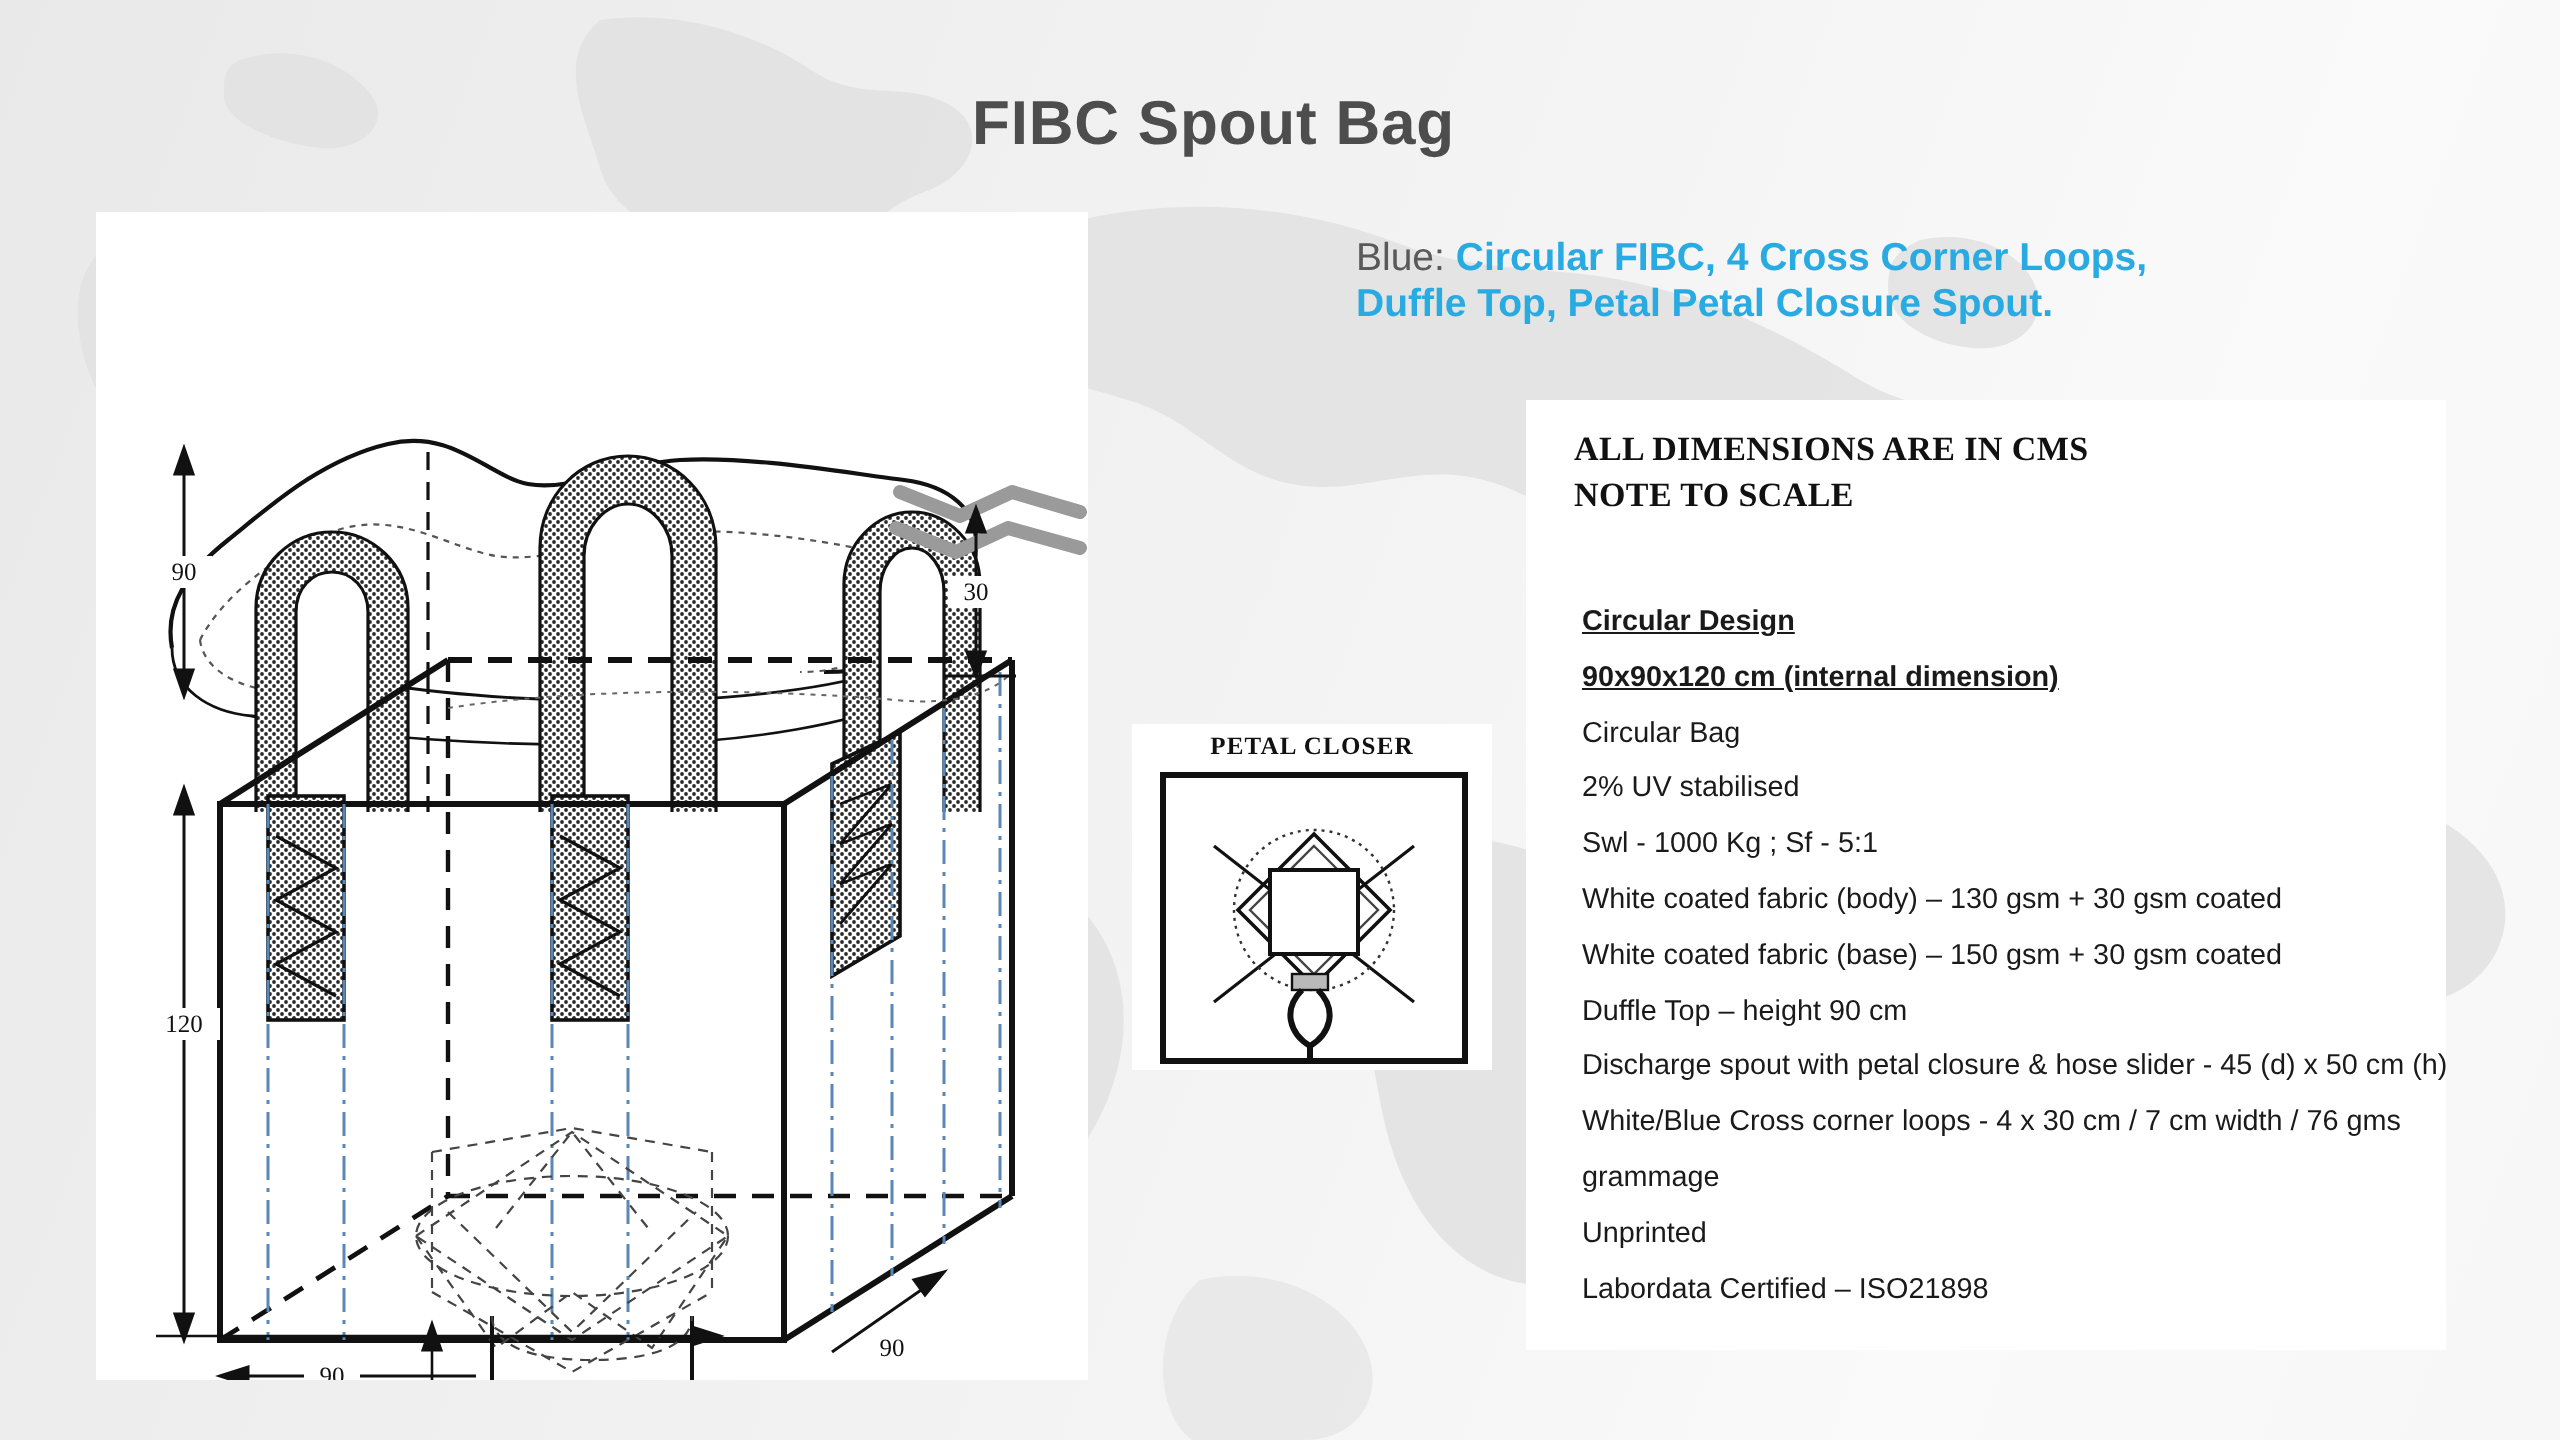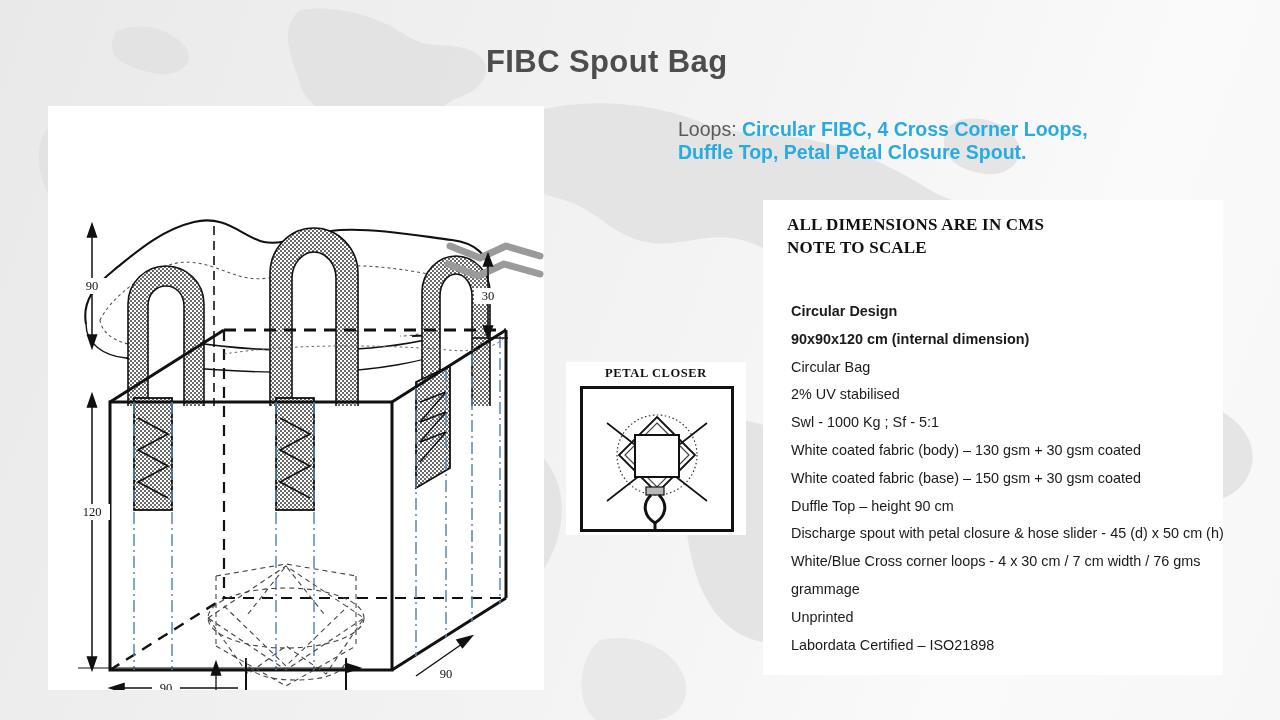--- a/index.html
+++ b/index.html
@@ -65,21 +65,21 @@
     font-family:"Liberation Serif", serif;
     font-weight:bold;color:#111;font-size:17px;line-height:1.35;
   }
   #specs-head div{white-space:nowrap;letter-spacing:.2px;}
   #specs-list{
     position:absolute;left:28px;top:98px;right:10px;
     font-size:14.4px;color:#1a1a1a;line-height:1.93;
   }
   #specs-list .row{white-space:nowrap;}
   #specs-list .row.wrap{white-space:normal;}
-  #specs-list .u{ font-weight:bold;text-align:center; }
+  #specs-list .u{ text-decoration:underline; font-weight:bold;text-align:center; }
 </style>
 </head>
 <body>
 
 <div id="slide">
 
   <div id="map-watermark">
     <svg viewBox="0 0 1280 720" preserveAspectRatio="none" aria-hidden="true">
       <g fill="#e2e2e2">
         <path d="M300 10 C340 4 380 18 404 34 C430 52 452 40 474 52 C496 64 486 88 462 96 C440 104 424 124 404 140 C384 156 358 150 344 132 C330 114 306 106 300 84 C294 62 276 30 300 10 Z"></path>
@@ -100,21 +100,21 @@
       <g fill="#e8e8e8">
         <path d="M250 180 C286 172 316 186 328 208 C340 230 326 254 300 260 C274 266 244 252 236 230 C228 208 232 188 250 180 Z"></path>
         <path d="M600 640 C636 632 670 648 682 672 C694 696 680 720 652 720 L596 720 C576 706 576 660 600 640 Z"></path>
       </g>
     </svg>
   </div>
 
   <div id="title">FIBC Spout Bag</div>
 
   <div id="type-block">
-    <span class="lbl">Loops:</span>
+    <span class="lbl">Blue:</span>
     <span class="val">Circular FIBC, 4 Cross Corner Loops,</span><br>
     <span class="val">Duffle Top, Petal Petal Closure Spout.</span>
   </div>
 
   <div id="drawing-panel">
     <svg viewBox="0 0 496 584" aria-hidden="true">
       <defs>
         <pattern id="stipple" width="4" height="4" patternUnits="userSpaceOnUse">
           <rect width="4" height="4" fill="#ffffff"></rect>
           <circle cx="1" cy="1" r="0.95" fill="#2a2a2a"></circle>

